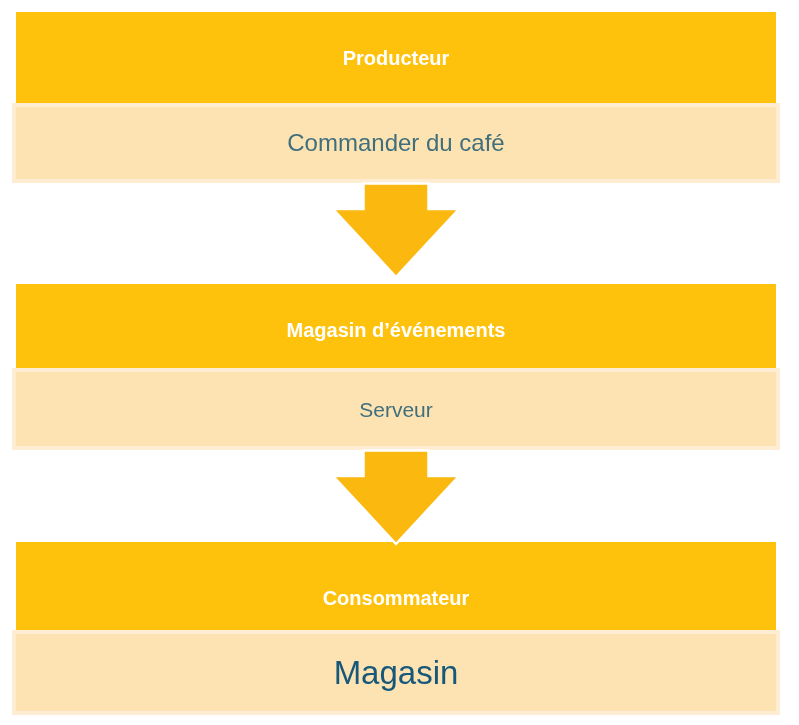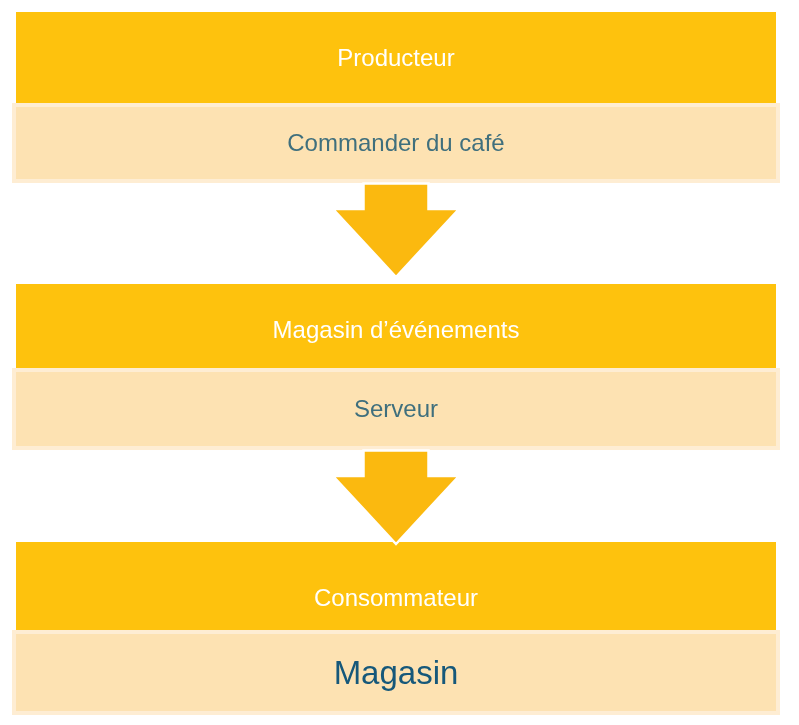--- a/index.html
+++ b/index.html
@@ -33,23 +33,24 @@
     background: var(--header-fill);
     display: flex;
     align-items: center;
     justify-content: center;
   }
   .h1 { top: 12px;  height: 91px; }
   .h2 { top: 284px; height: 91px; }
   .h3 { top: 542px; height: 112px; }
   .title {
     color: var(--title-text);
-    font-size: 24px;
+    font-size: 20px;
     line-height: 1;
     white-space: nowrap;
+    font-weight: bold;
   }
   .sub {
     position: absolute;
     left: 12px;
     width: 768px;
     background: var(--sub-rim);
   }
   .s1 { top: 103px; height: 80px; }
   .s2 { top: 368px; height: 82px; }
   .s3 { top: 630px; height: 85px; }
@@ -60,21 +61,21 @@
     display: flex;
     align-items: center;
     justify-content: center;
   }
   .subtitle {
     color: var(--subtitle-text);
     line-height: 1;
     white-space: nowrap;
   }
   .st1 { font-size: 24px; }
-  .st2 { font-size: 24px; }
+  .st2 { font-size: 21px; }
   .st3 { font-size: 33px; color: var(--barista-text); }
   .arrow {
     position: absolute;
     left: 326px;
     width: 140px;
     height: 98px;
     z-index: 5;
   }
   .a1 { top: 182px; }
   .a2 { top: 449px; }

